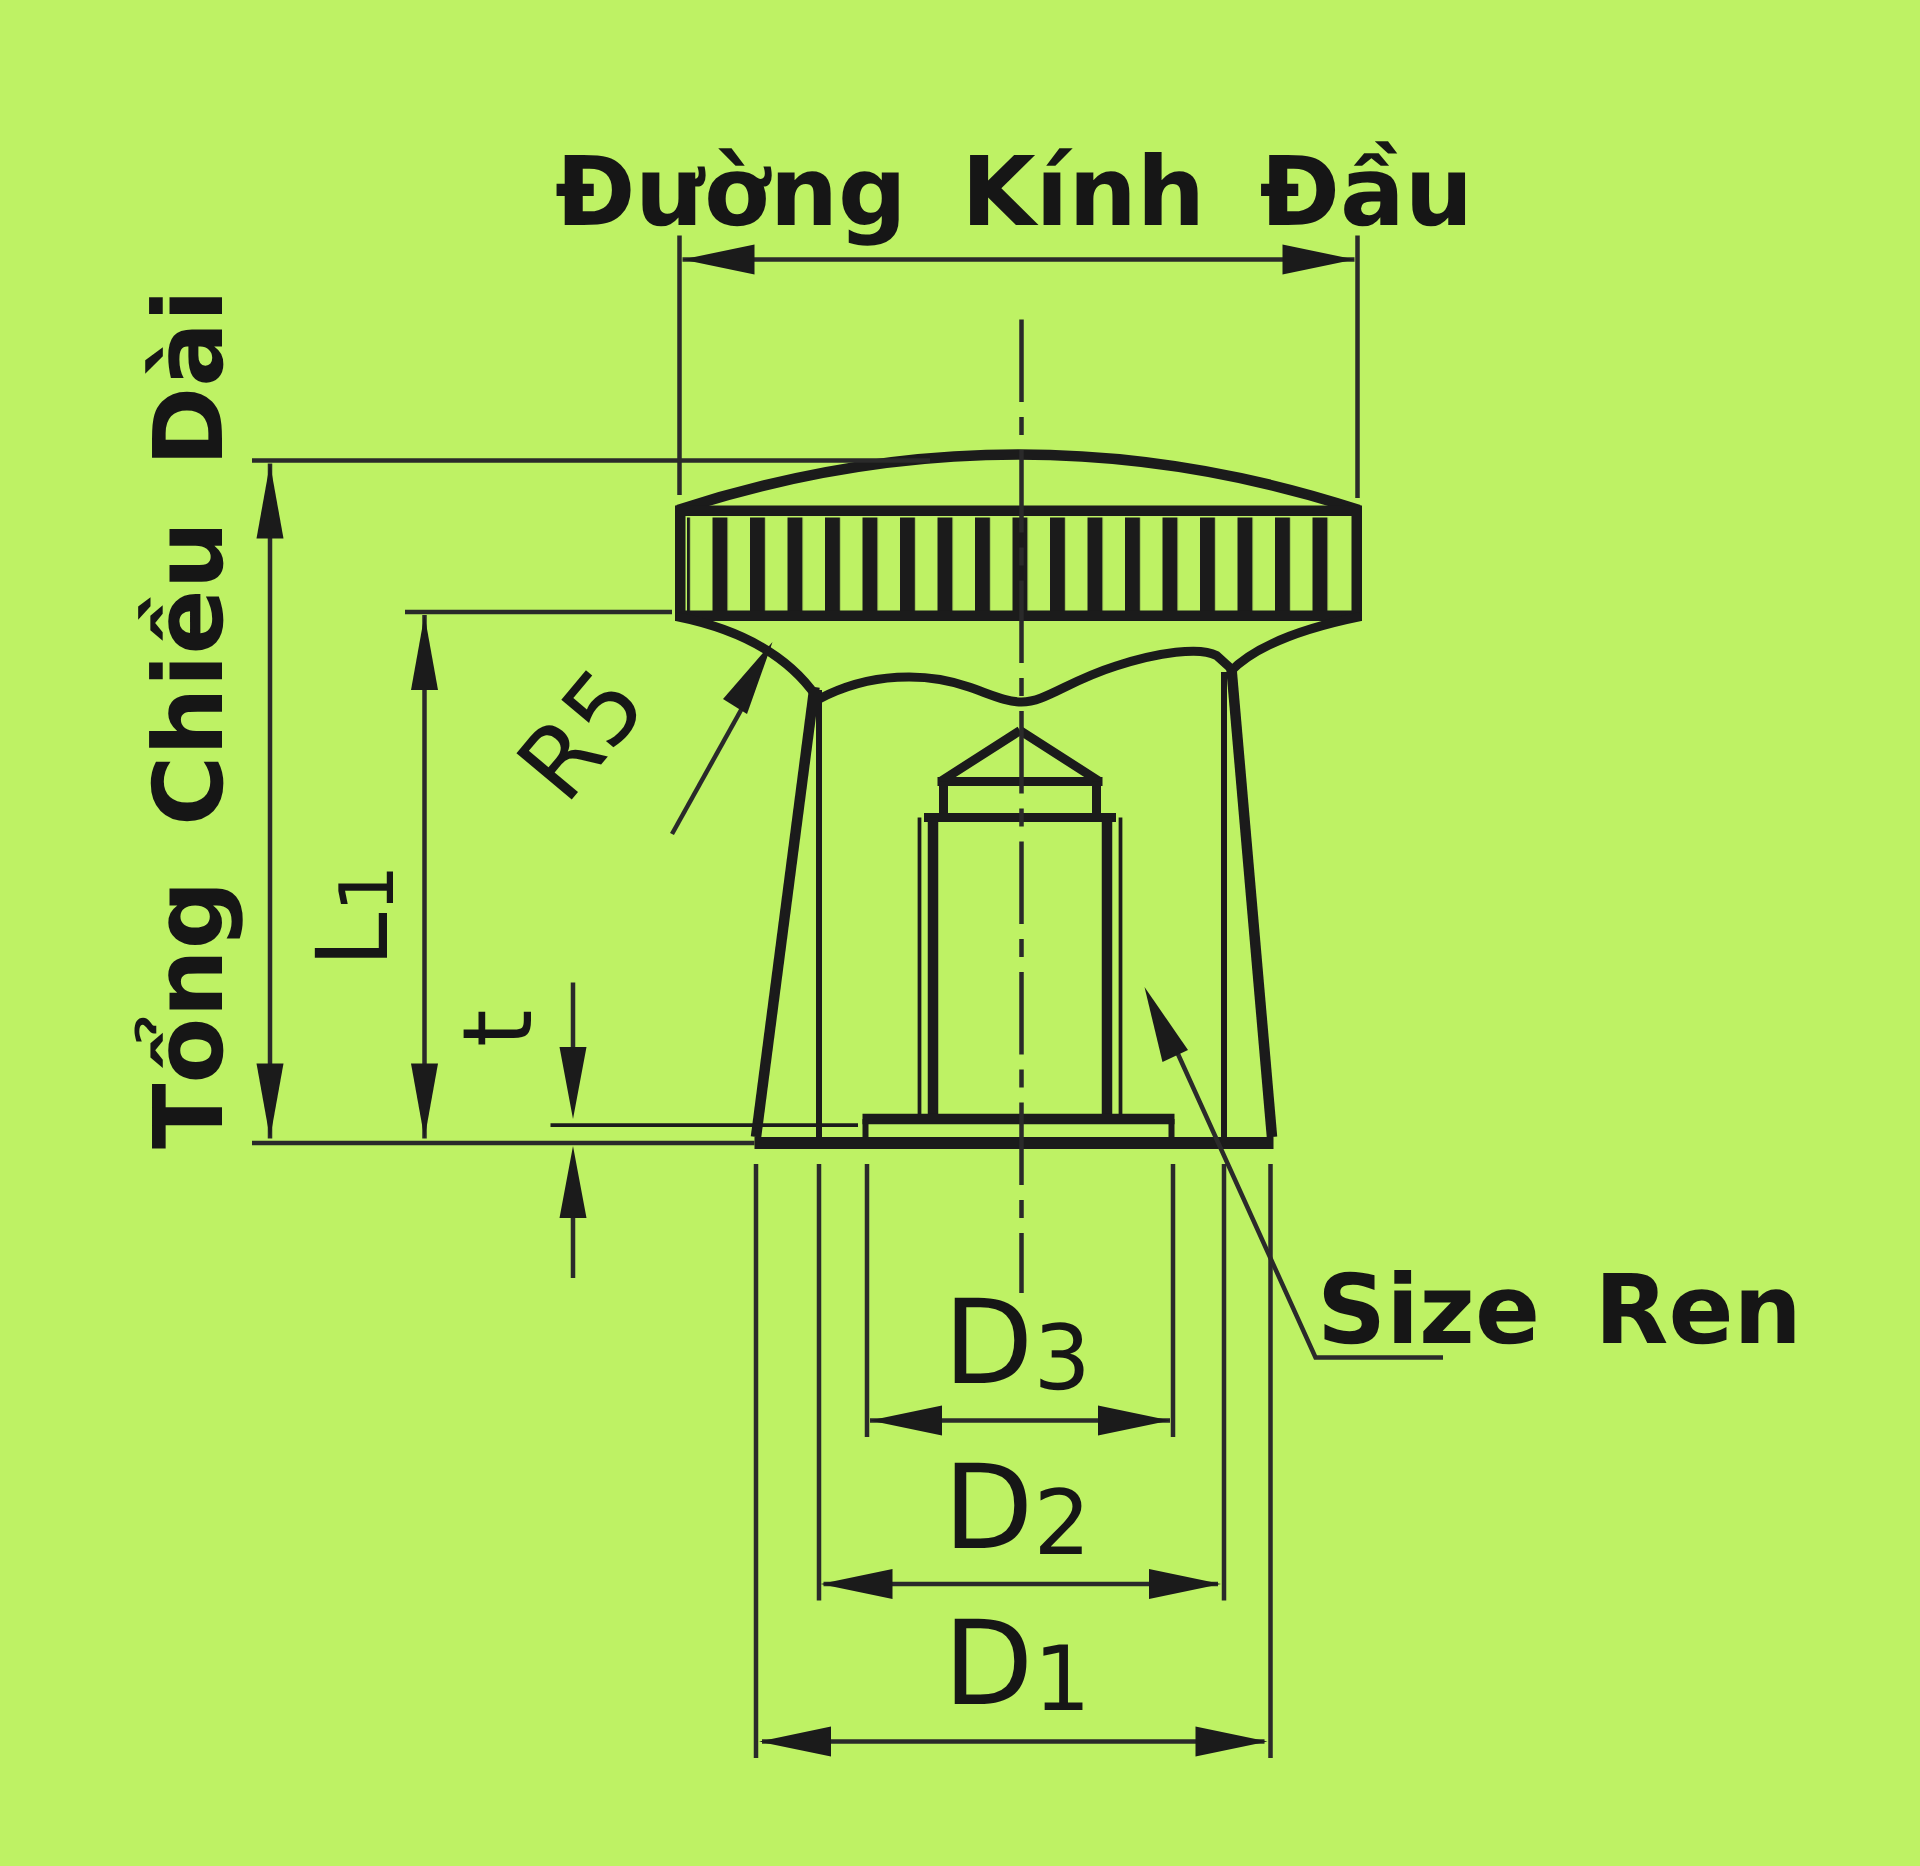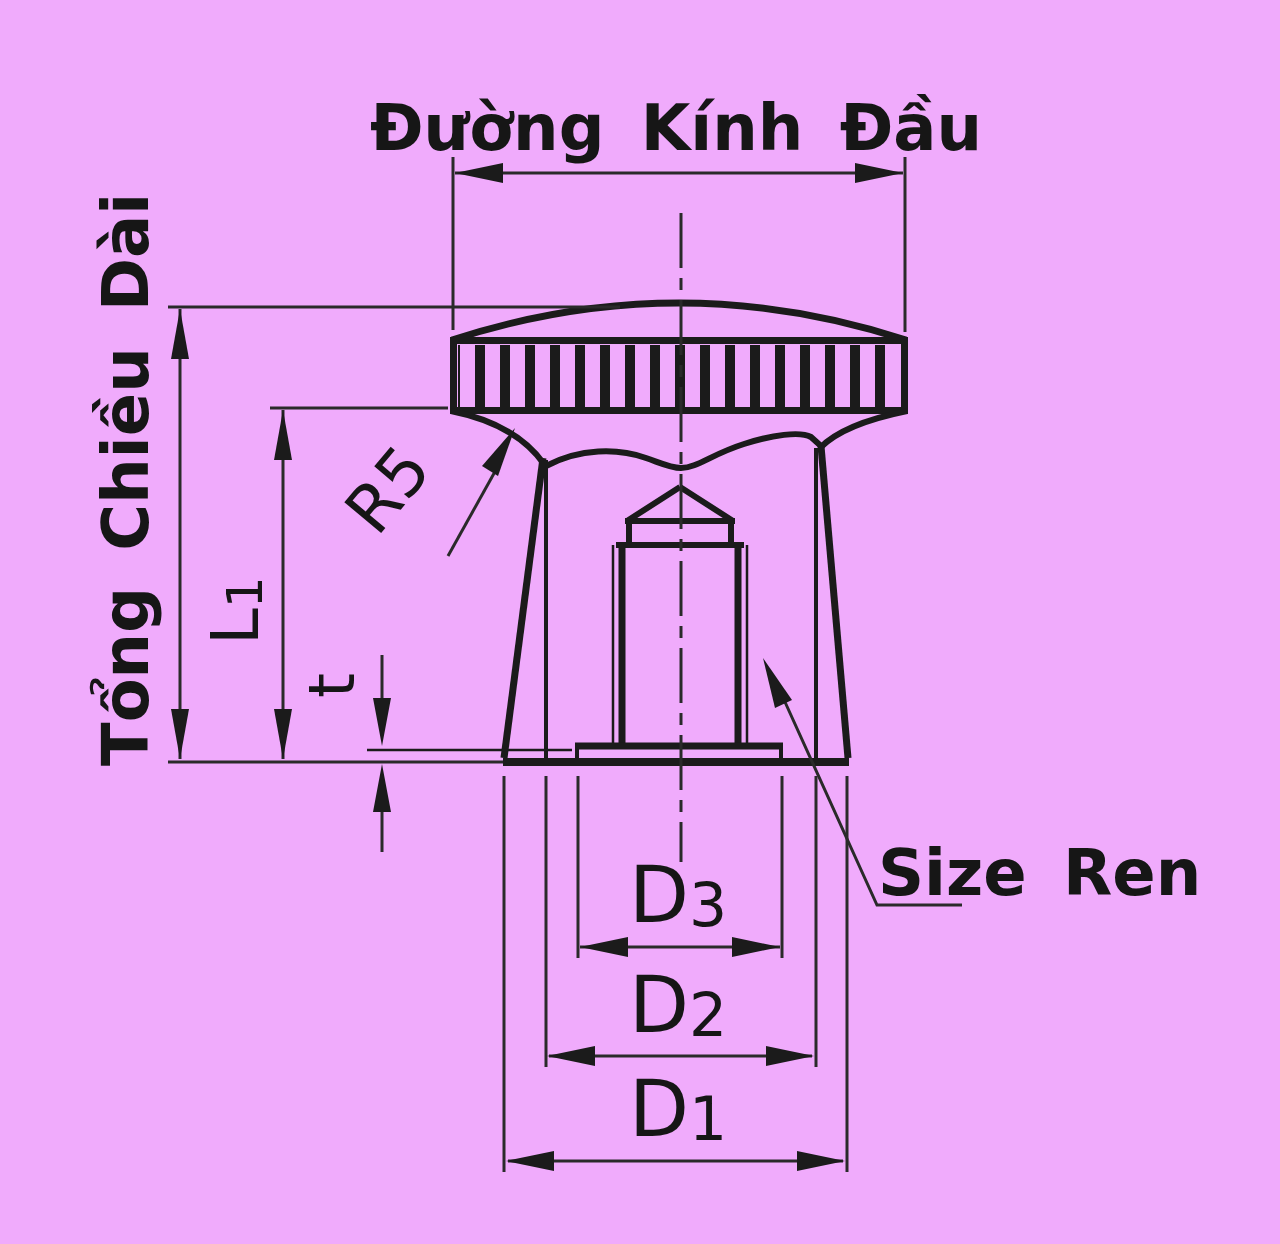--- a/index.html
+++ b/index.html
@@ -4,21 +4,21 @@
 <style>
   html, body {
     margin: 0;
     padding: 0;
     background: #ffffff;
   }
   .stage {
     position: relative;
     width: 1280px;
     height: 1244px;
-    background: #f0abfc;
+    background: #bef264;
     overflow: hidden;
   }
   svg {
     display: block;
   }
   text {
     font-family: "DejaVu Sans", "Liberation Sans", sans-serif;
     fill: #161616;
   }
   .lbl-vn {

